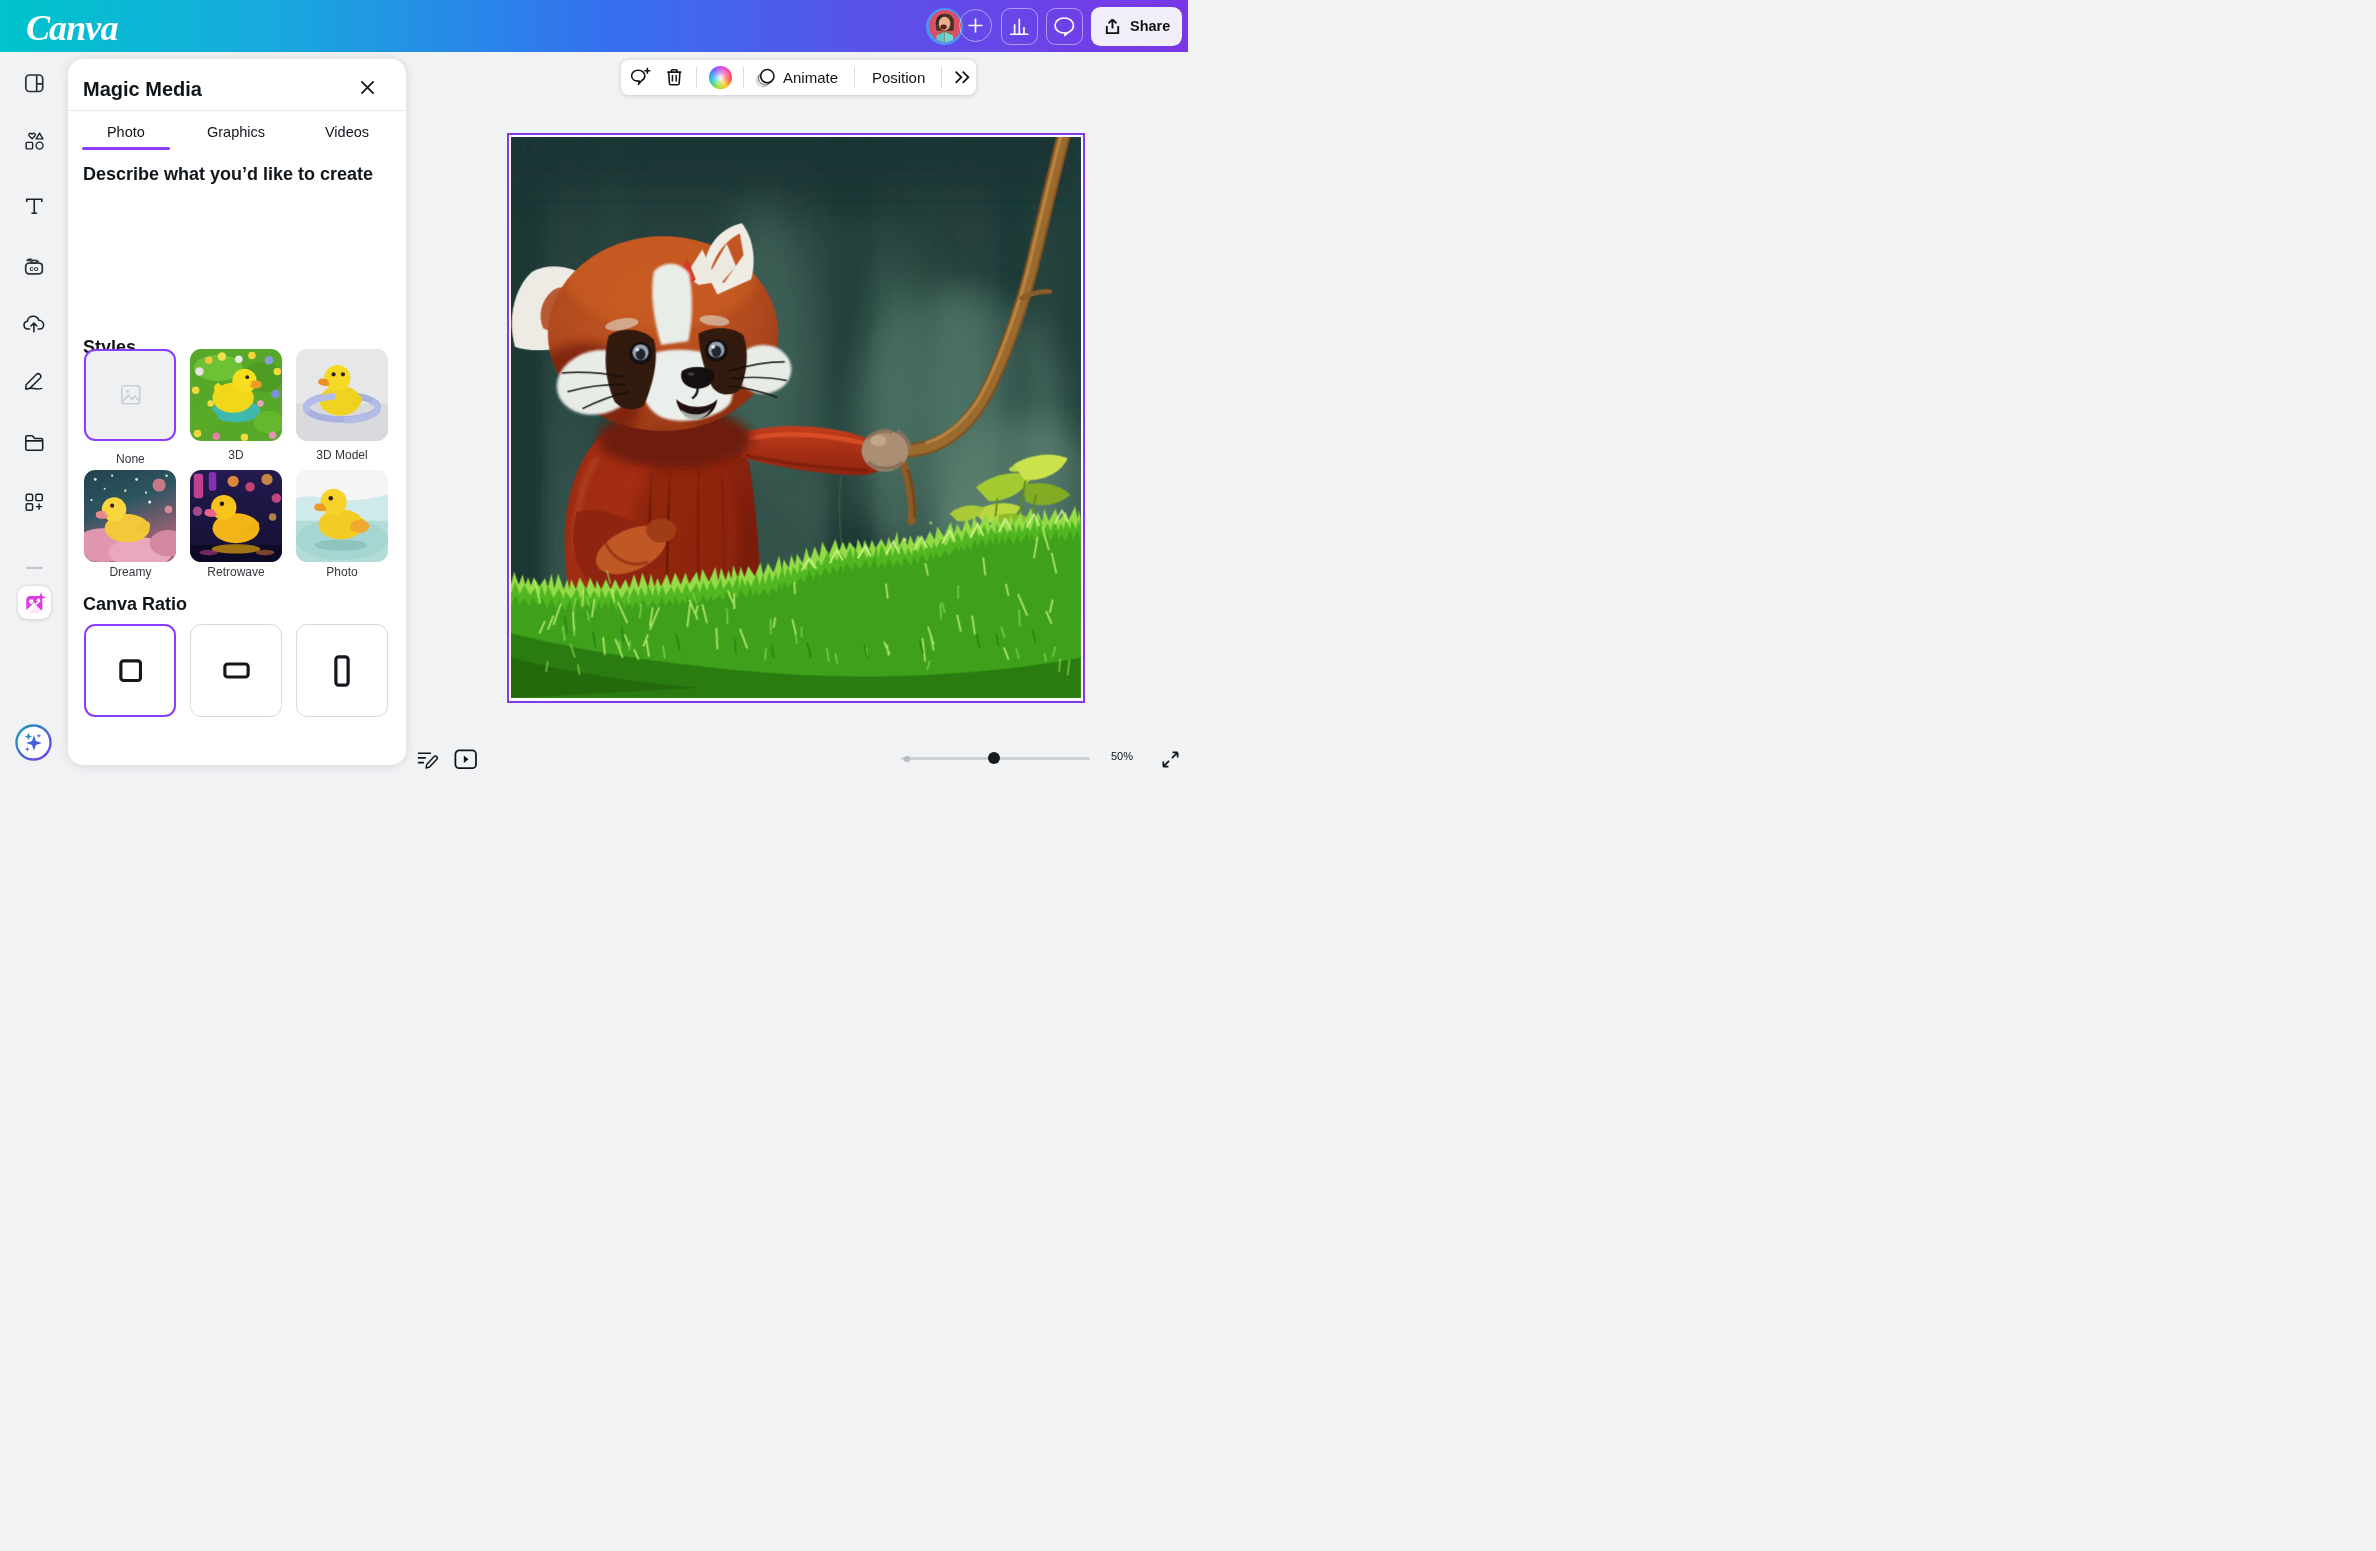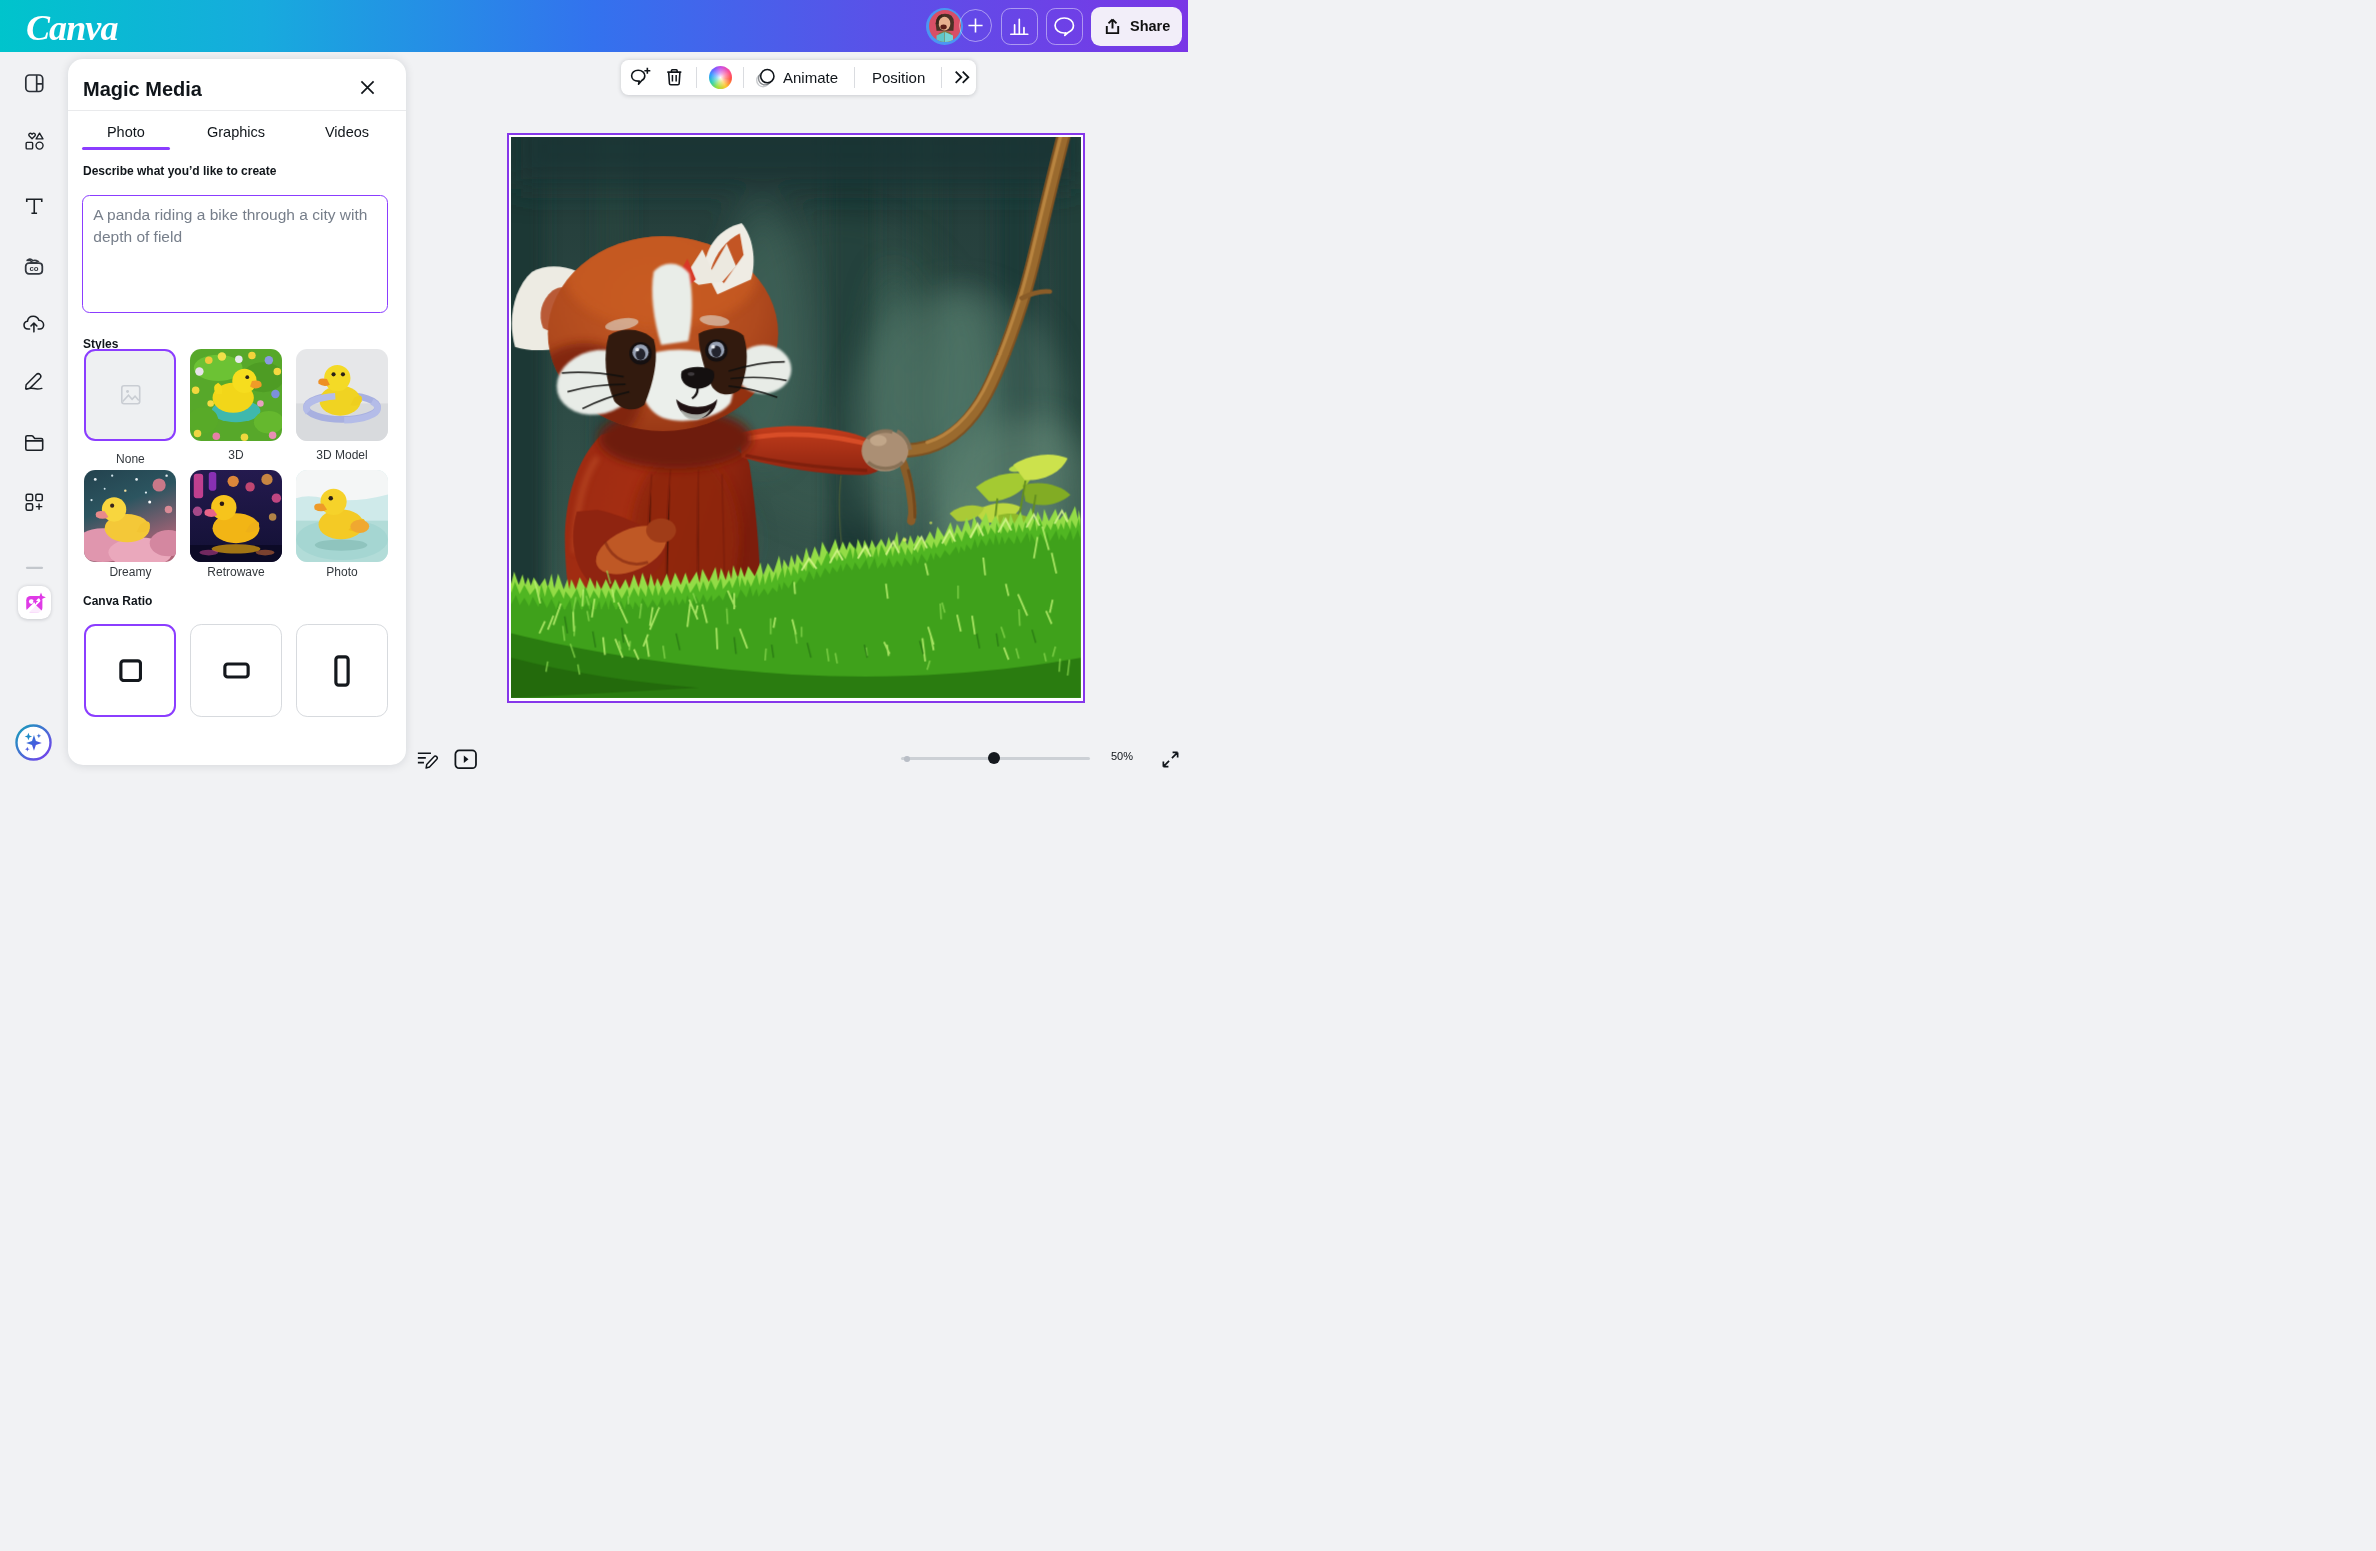--- a/index.html
+++ b/index.html
@@ -12,21 +12,21 @@
 .hbtn { position:absolute; top:7.5px; width:37px; height:37px; border:1.4px solid rgba(255,255,255,.45); border-radius:9.4px; display:flex; align-items:center; justify-content:center; }
 .pluscirc { position:absolute; left:959px; top:9.4px; width:33px; height:33px; border:1.4px solid rgba(255,255,255,.45); border-radius:50%; display:flex; align-items:center; justify-content:center; }
 .share { position:absolute; left:1091px; top:6.6px; width:91px; height:39px; background:#f2eef9; border-radius:9.4px; color:#111; display:flex; align-items:center; justify-content:center; gap:8.4px; font-size:14.5px; font-weight:bold;text-align:center; }
 .ric { position:absolute; left:17px; width:34px; height:34px; display:flex; align-items:center; justify-content:center; }
 .panel { position:absolute; left:68px; top:59px; width:338px; height:706px; background:#fff; border-radius:15px; box-shadow:0 0.9px 9.4px rgba(20,25,40,.12); }
 .ptitle { position:absolute; left:15px; top:19px; font-size:20px; font-weight:bold; color:#10151a; }
 .pclose { position:absolute; left:292px; top:20.6px; width:15px; height:15px; }
 .pdivider { position:absolute; left:0; top:51px; width:338px; height:0.9px; background:#e9eaec; }
 .tab { position:absolute; top:65px; font-size:14.5px; color:#10151a; width:112px; text-align:center; }
 .tabline { position:absolute; left:14px; top:88px; width:88px; height:2.8px; background:#8b3dff; border-radius:1.9px; }
-.phead { position:absolute; left:15px; font-size:12px; font-weight:bold; color:#10151a; }
+.phead { position:absolute; left:15px; font-size:18px; font-weight:bold; color:#10151a; }
 .ptextarea { position:absolute; left:14px; top:136px; width:306px; height:118px; border:1.9px solid #8b3dff; border-radius:7.5px; background:#fff; padding:8.4px 10.3px; font-size:15.5px; line-height:21.5px; color:#767e8a; }
 .thumb { position:absolute; width:92px; height:92px; border-radius:11.2px; overflow:hidden; }
 .thumb svg { display:block; }
 .tlabel { position:absolute; width:92px; text-align:center; font-size:12px; color:#33383d; }
 .arbox { position:absolute; width:92px; height:93px; border-radius:11.2px; background:#fff; border:0.9px solid #d7dade; display:flex; align-items:center; justify-content:center; }
 .page { position:absolute; left:507px; top:133px; width:578px; height:570px; border:2.3px solid #8637ea; background:#fff; padding:1.9px; }
 .toolbar { position:absolute; left:621px; top:60px; width:355px; height:35px; background:#fff; border-radius:7.5px; box-shadow:0 0.9px 4.7px rgba(20,25,40,.18); display:flex; align-items:center; }
 .tdiv { width:0.9px; height:20.6px; background:#dadce0; }
 .ttext { font-size:15px; color:#10151a; }
 .wheel { width:23.4px; height:23.4px; border-radius:50%;
@@ -178,21 +178,20 @@
   <div class="ptitle">Magic Media</div>
   <svg class="pclose" width="15" height="15" viewBox="0 0 16 16">
       <path d="M1.5 1.5 L14.5 14.5 M14.5 1.5 L1.5 14.5" stroke="#10151a" stroke-width="1.8"></path>
     </svg>
   <div class="pdivider"></div>
   <div class="tab" style="left:1.9px">Photo</div>
   <div class="tab" style="left:112px">Graphics</div>
   <div class="tab" style="left:223px">Videos</div>
   <div class="tabline"></div>
   <div class="phead" style="top:105px">Describe what you’d like to create</div>
-  <div class="ptextarea">A panda riding a bike through a city with depth of field</div>
   <div class="phead" style="top:278px">Styles</div>
 
   <div class="thumb" style="left:16.4px; top:290px; background:#eef0f2; border:2.3px solid #8b3dff;">
     <svg width="87" height="87" style="margin:33px auto 0; display:block; width:21.5px; height:21.5px;" viewBox="0 0 24 24">
         <rect x="2" y="2" width="20" height="20" rx="2.5" fill="none" stroke="#c9cdd3" stroke-width="1.8"></rect>
         <circle cx="8.4" cy="8.4" r="1.6" fill="#c9cdd3"></circle>
         <path d="M3 19.5 L9.5 12.5 L13.5 17 L16.8 13.5 L21 18.5" fill="none" stroke="#c9cdd3" stroke-width="1.8"></path>
       </svg>
   </div>
   <div class="thumb" style="left:122px; top:290px;">

